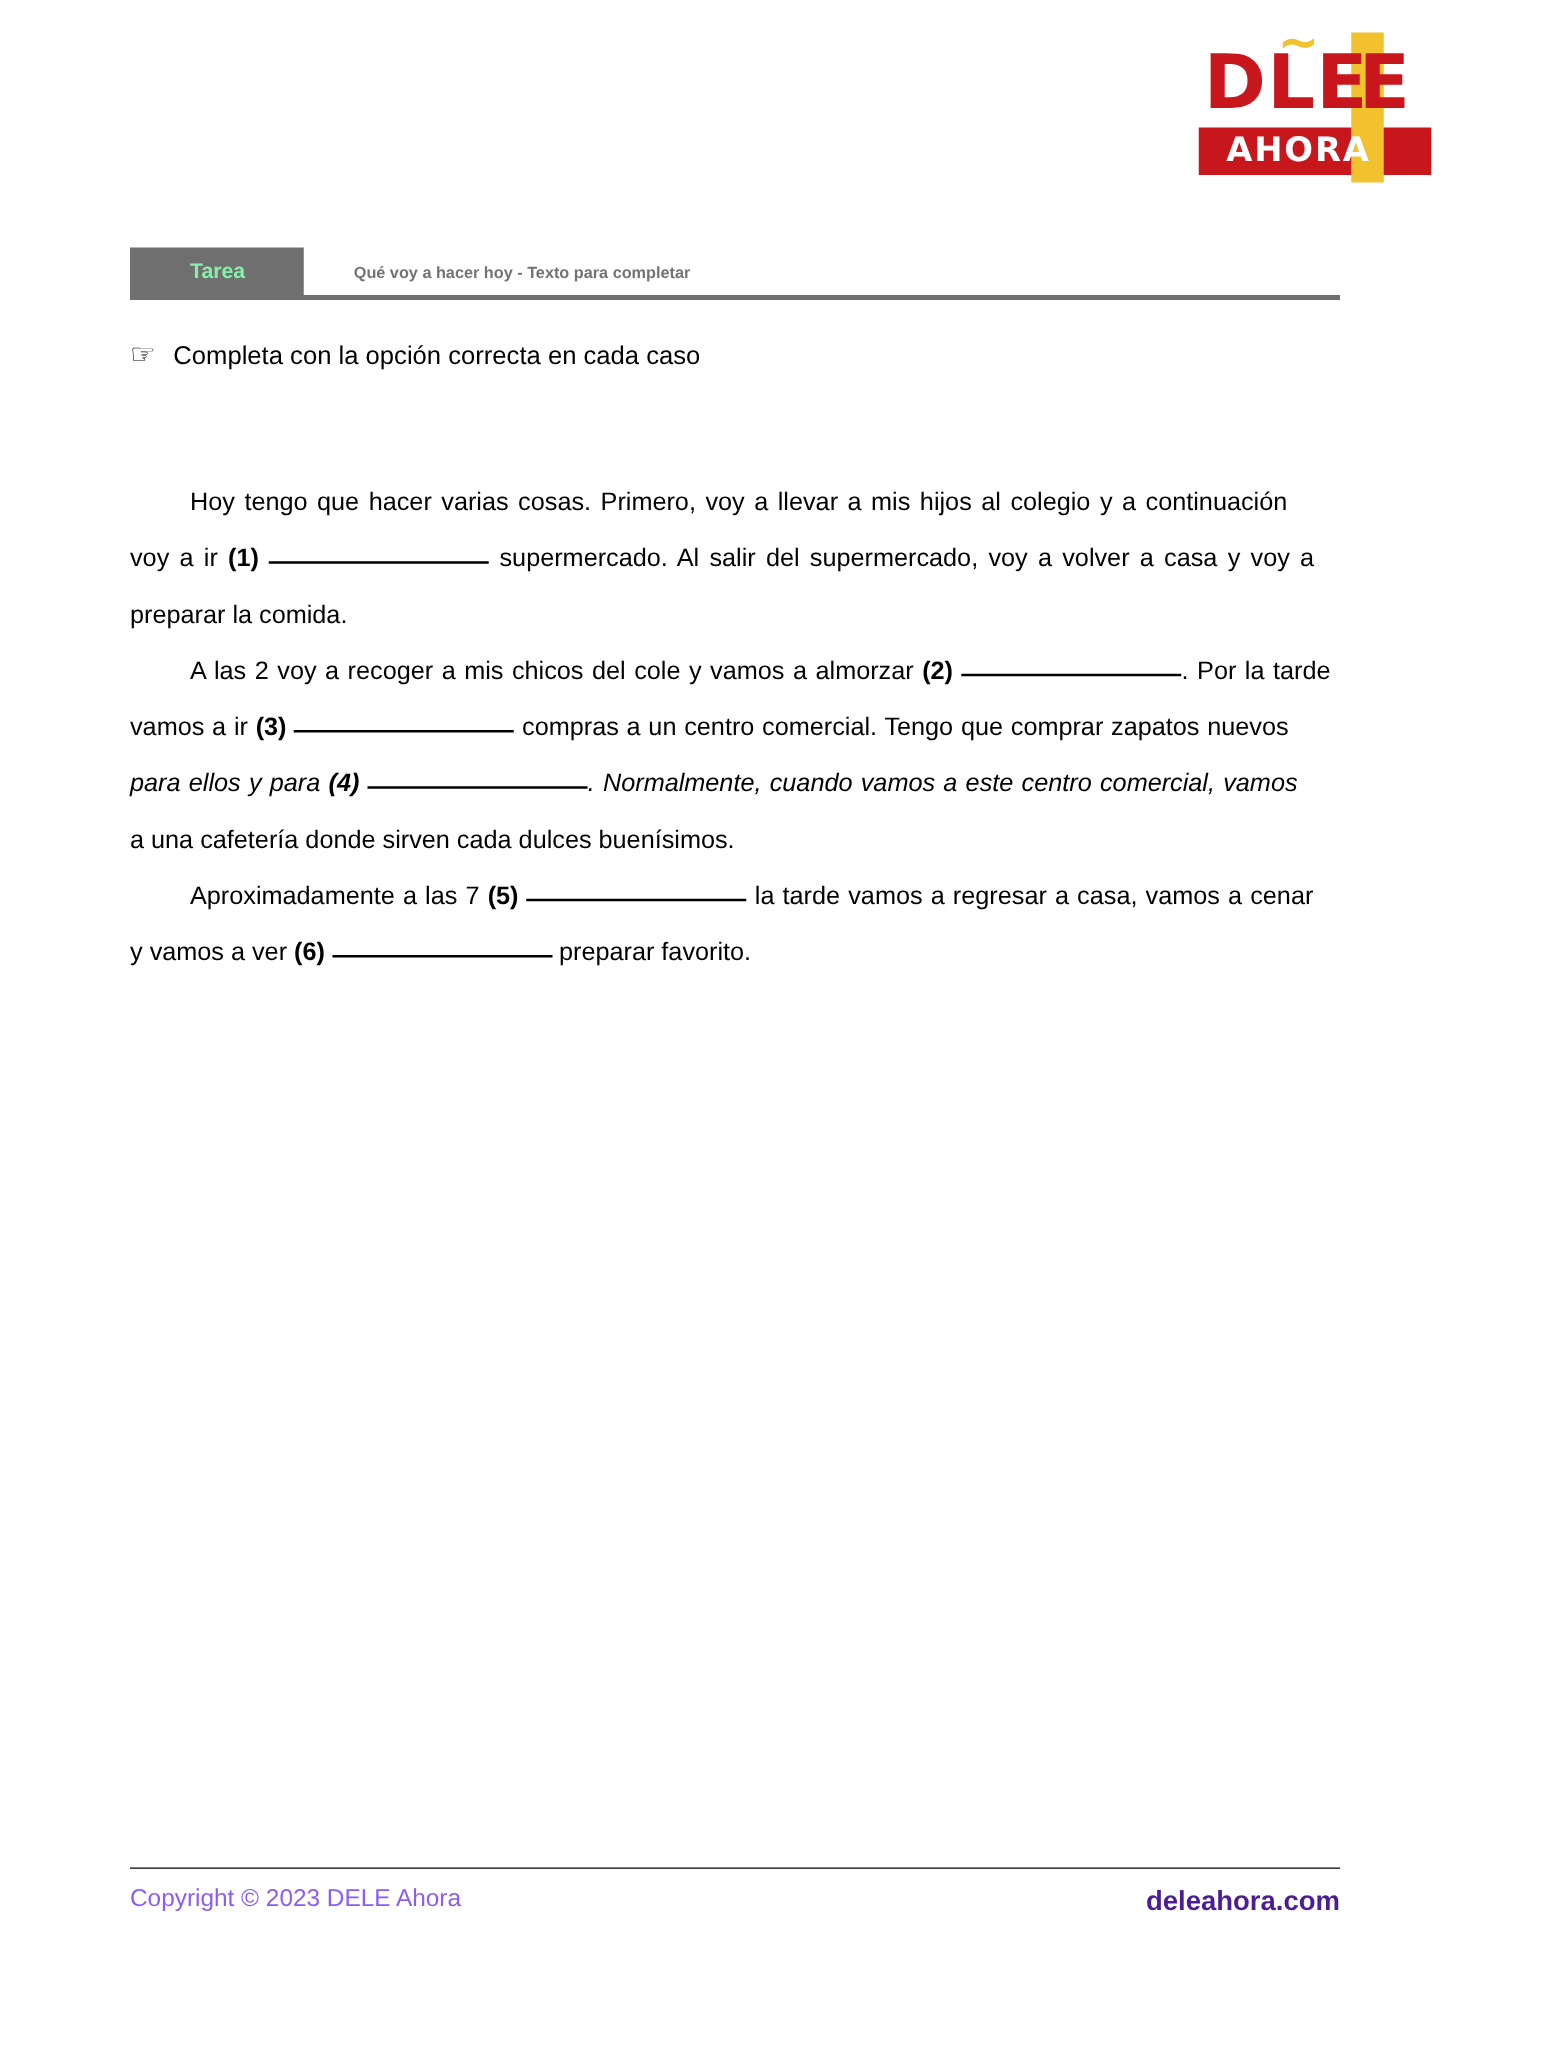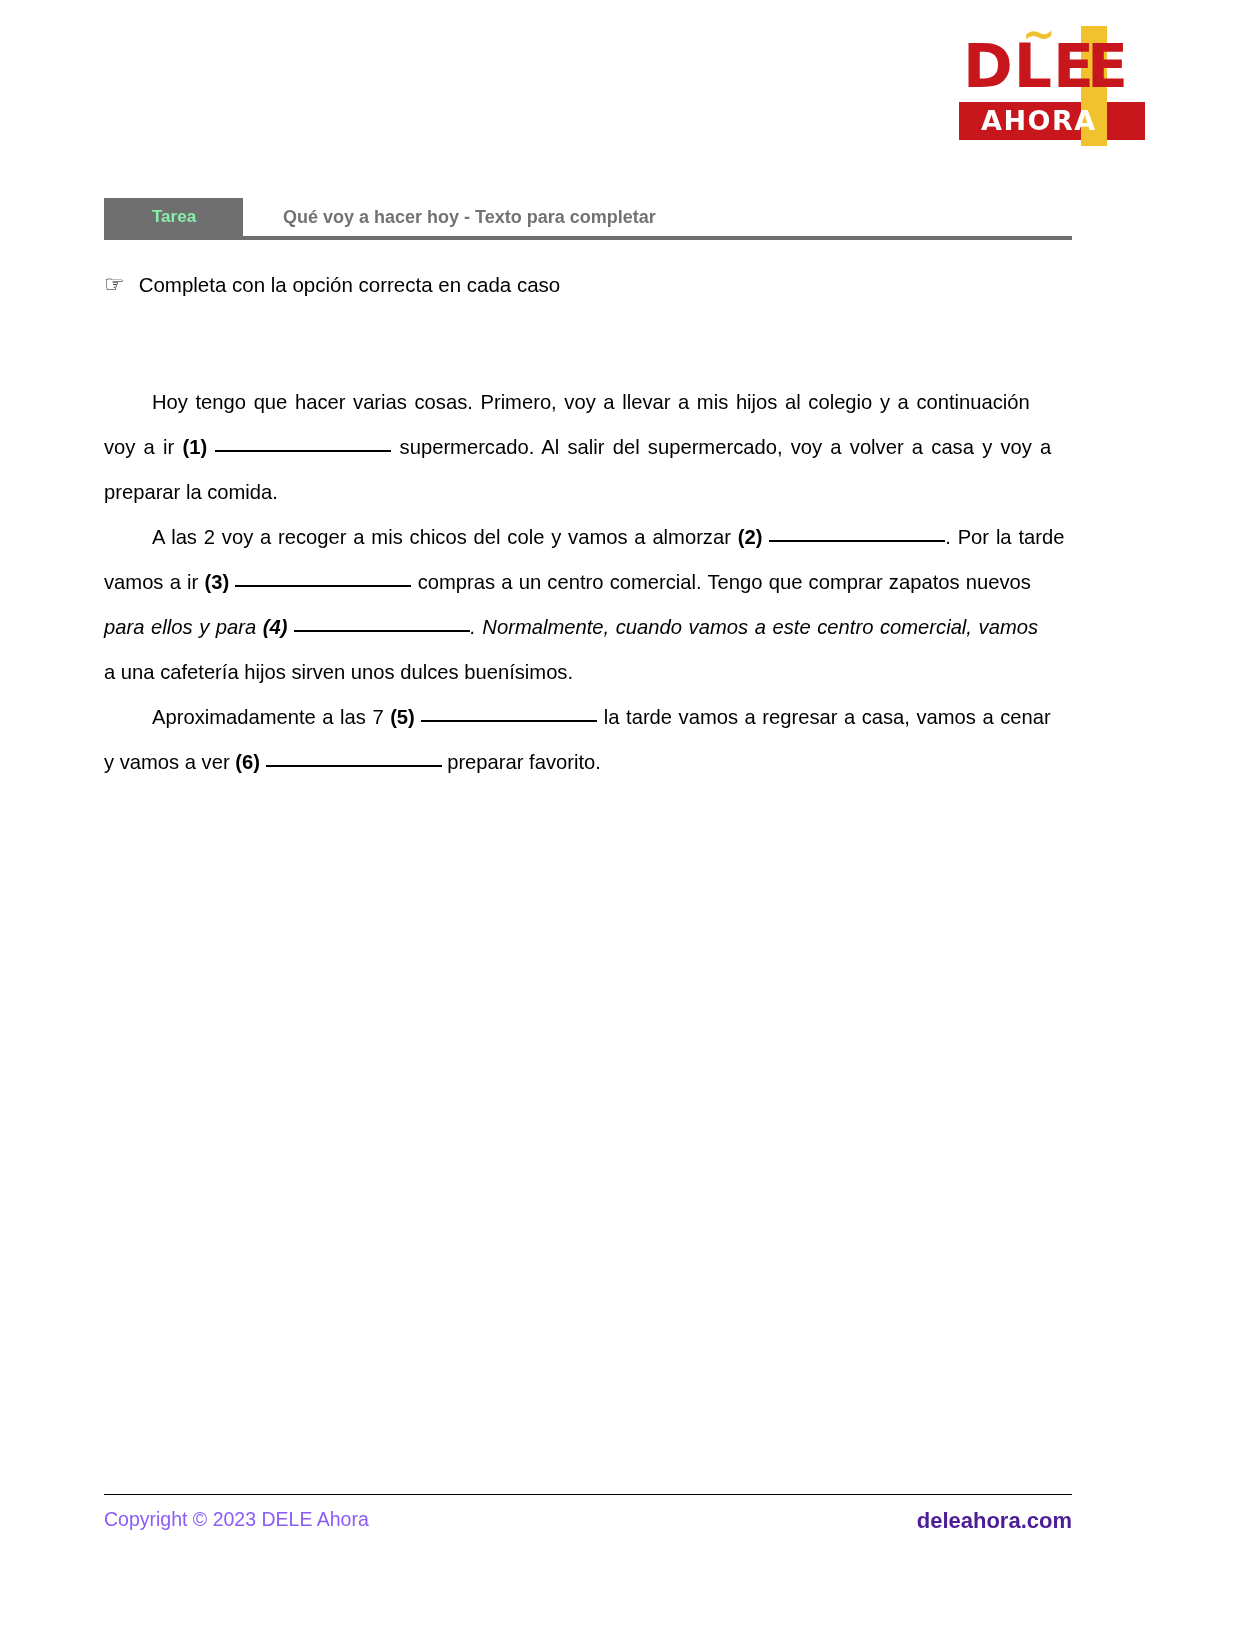--- a/index.html
+++ b/index.html
@@ -123,21 +123,21 @@
   }
   .tarea-title {
     position: absolute;
     left: 179px;
     top: 0;
     height: 38px;
     display: flex;
     align-items: center;
     color: #737373;
     font-weight: bold;
-    font-size: 18px;
+    font-size: 13px;
     white-space: nowrap;
   }
   .tarea-rule {
     position: absolute;
     left: 104px;
     top: 236px;
     width: 968px;
     height: 4px;
     background: #6f6f6f;
   }
@@ -249,21 +249,21 @@
   <div class="doc-body" id="doc-body">
       <div class="para">
         <span class="tline ws1"><span class="indent"></span><span>Hoy tengo que hacer varias cosas. Primero, voy a llevar a mis hijos al colegio y a continuación</span></span>
         <span class="tline ws2"><span>voy a ir </span><span class="num">(1)</span> <span class="blank" style="width: 176px;"></span><span> supermercado. Al salir del supermercado, voy a volver a casa y voy a</span></span>
         <span class="tline"><span>preparar la comida.</span></span>
       </div>
       <div class="para">
         <span class="tline ws4"><span class="indent"></span><span>A las 2 voy a recoger a mis chicos del cole y vamos a almorzar </span><span class="num">(2)</span> <span class="blank" style="width: 176px;"></span><span>. Por la tarde</span></span>
         <span class="tline ws5"><span>vamos a ir </span><span class="num">(3)</span> <span class="blank" style="width: 176px;"></span><span> compras a un centro comercial. Tengo que comprar zapatos nuevos</span></span>
         <span class="tline ws6"><span>para ellos y para </span><span class="num">(4)</span> <span class="blank" style="width: 176px;"></span><span>. Normalmente, cuando vamos a este centro comercial, vamos</span></span>
-        <span class="tline"><span>a una cafetería hijos sirven unos dulces buenísimos.</span></span>
+        <span class="tline"><span>a una cafetería donde sirven cada dulces buenísimos.</span></span>
       </div>
       <div class="para">
         <span class="tline ws8"><span class="indent"></span><span>Aproximadamente a las 7 </span><span class="num">(5)</span> <span class="blank" style="width: 176px;"></span><span> la tarde vamos a regresar a casa, vamos a cenar</span></span>
         <span class="tline"><span>y vamos a ver </span><span class="num">(6)</span> <span class="blank" style="width: 176px;"></span><span> preparar favorito.</span></span>
       </div>
     </div>
 
   <div class="footer-rule"></div>
   <div class="footer-left">Copyright © 2023 DELE Ahora</div>
   <div class="footer-right">deleahora.com</div>

